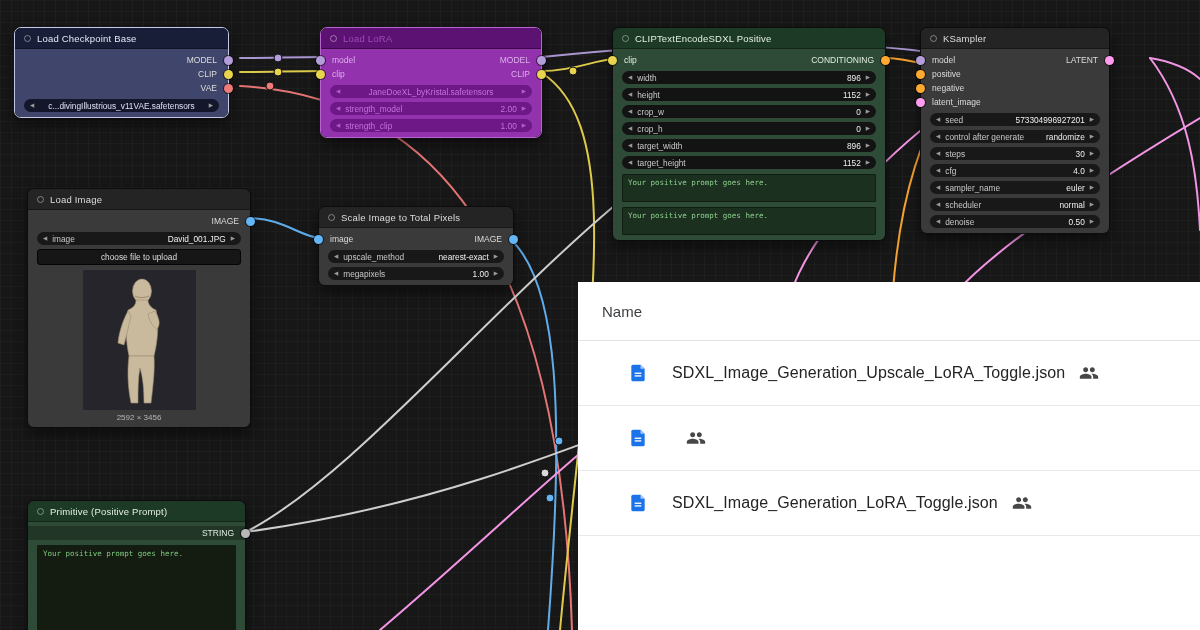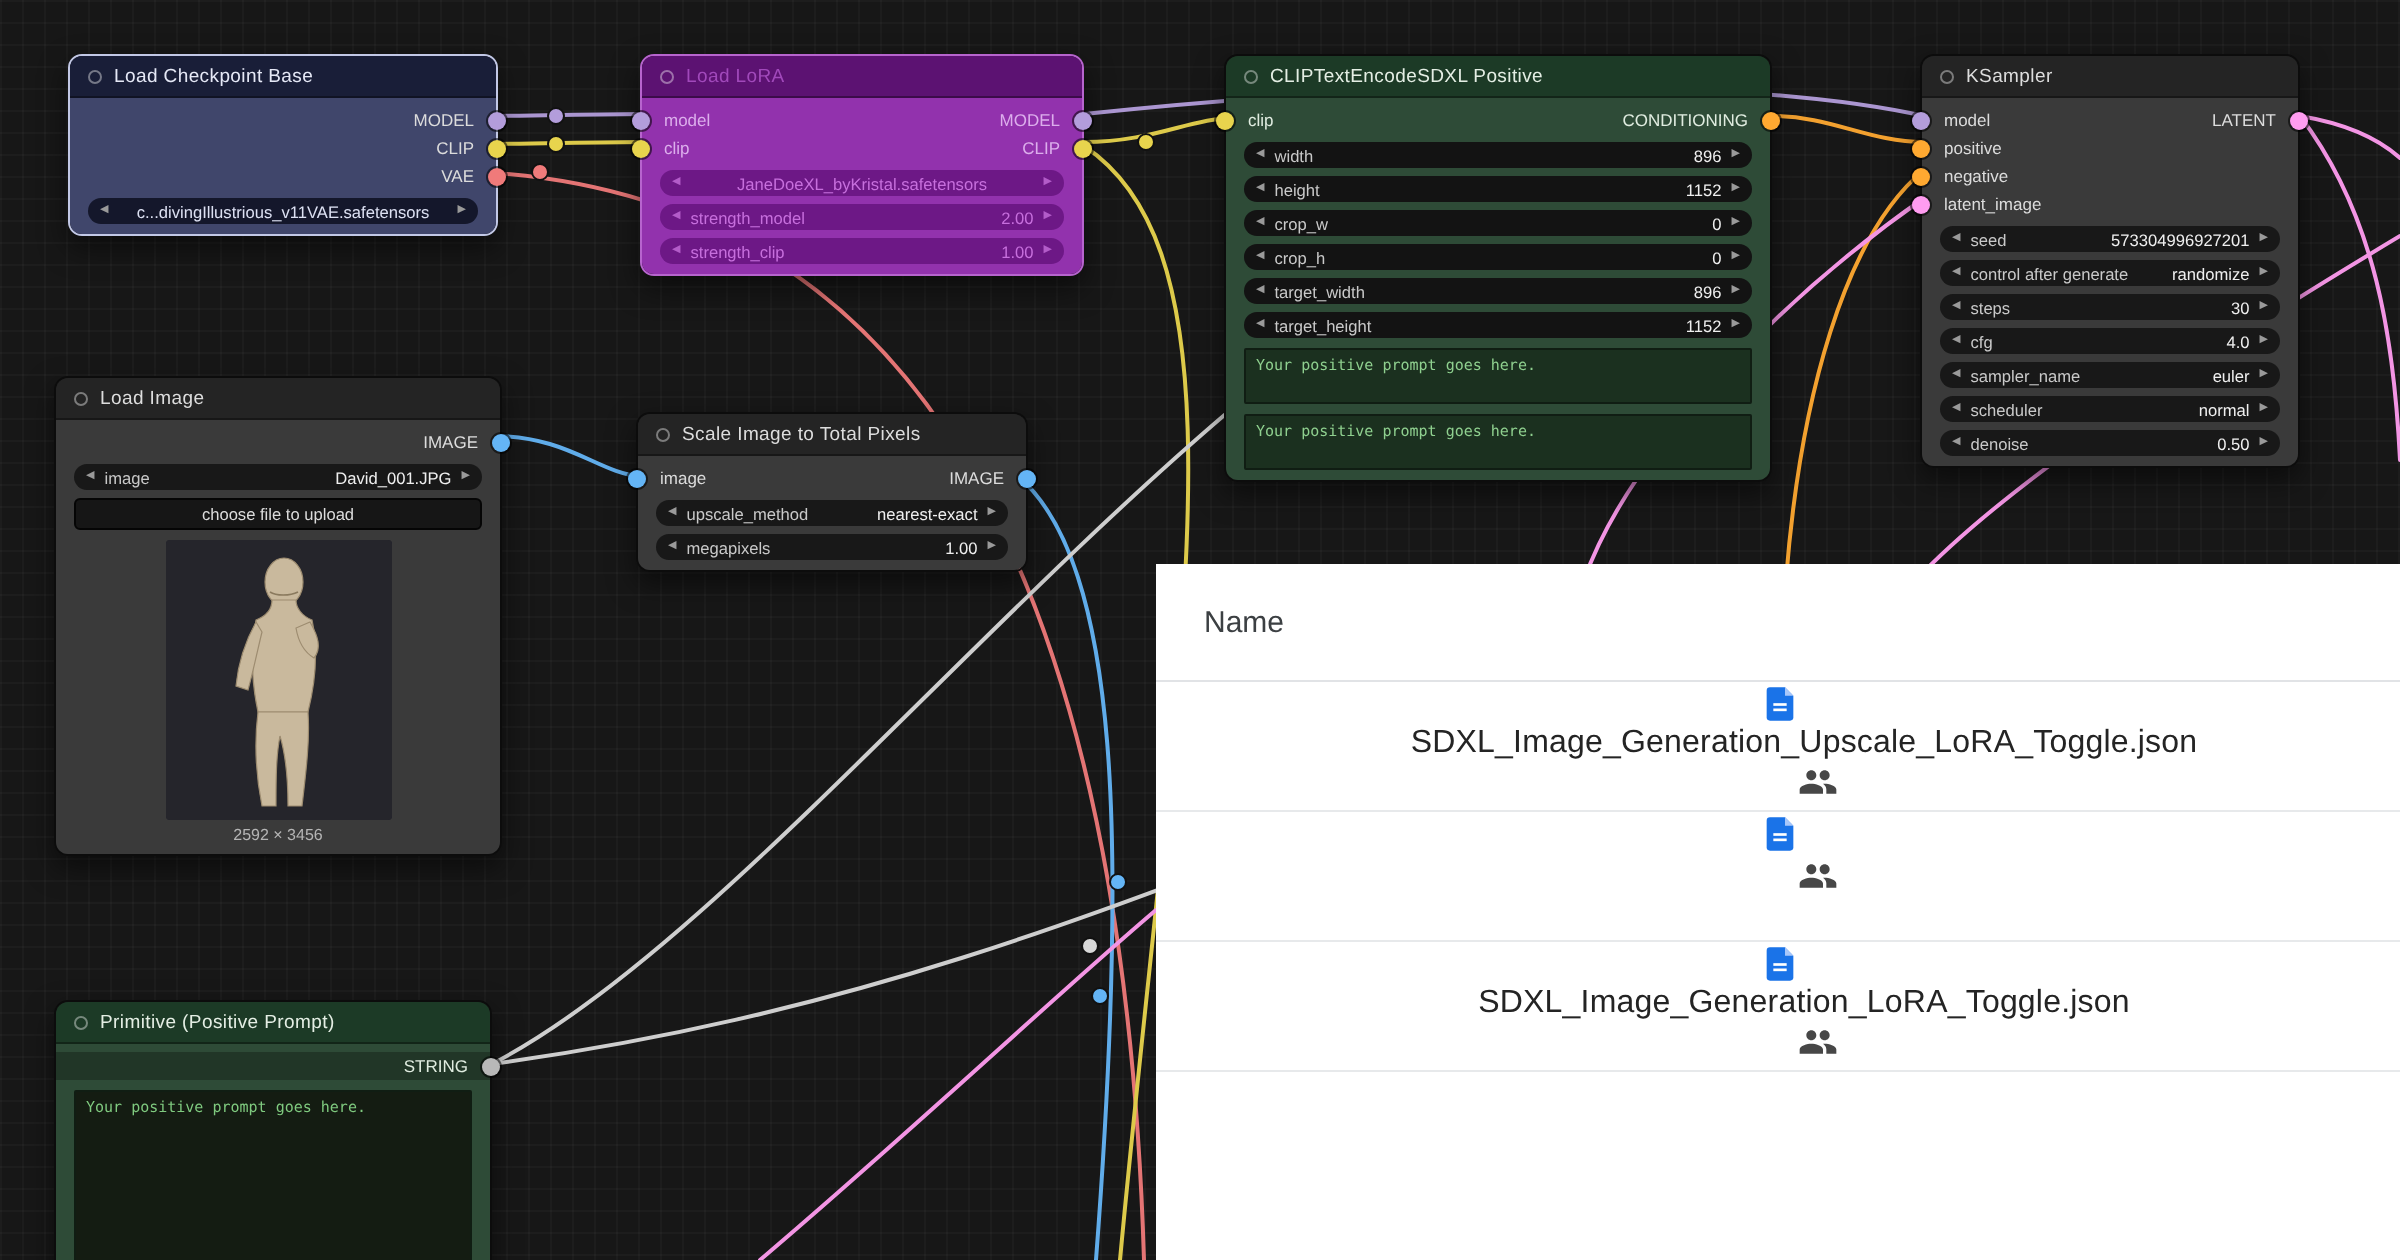--- a/index.html
+++ b/index.html
@@ -63,21 +63,21 @@
   .node.green .widget{background:#131313;}
   .node.green .row{color:#e0ece0;}
 
   .img-preview{width:113px;height:140px;margin:5px auto 0;background:#2a2a30;border-radius:2px;overflow:hidden;}
   .img-caption{text-align:center;font-size:8px;color:#b5b5b5;margin-top:3px;}
 
   
   .file-panel{position:absolute;left:578px;top:282px;right:0;bottom:0;background:#ffffff;z-index:10;}
   .fp-header{height:58px;display:flex;align-items:center;padding:0 24px;border-bottom:1px solid #e1e3e6;}
   .fp-title{font-size:15px;color:#3c4043;}
-  .file-row{height:64px;display:flex;align-items:center;padding:0 24px 0 50px;border-bottom:1px solid #e7e9eb;flex-direction:column;}
+  .file-row{height:64px;display:flex;align-items:center;padding:0 24px 0 50px;border-bottom:1px solid #e7e9eb;}
   .doc-icon{flex:0 0 auto;margin-right:24px;display:flex;}
   .fname{font-size:16px;font-weight:500;color:#242424;letter-spacing:.1px;white-space:nowrap;}
   .people{margin-left:14px;display:flex;flex:0 0 auto;}
 </style>
 </head>
 <body>
 
 <div class="stage">
   <div class="canvas"></div>
 
@@ -105,21 +105,21 @@
       <circle cx="278" cy="58" r="4" fill="#b39ddb"></circle>
       <circle cx="278" cy="72" r="4" fill="#e8d44d"></circle>
       <circle cx="270" cy="86" r="4" fill="#f07a7a"></circle>
       <circle cx="573" cy="71" r="4" fill="#e8d44d"></circle>
       <circle cx="559" cy="441" r="4" fill="#64b5f6"></circle>
       <circle cx="550" cy="498" r="4" fill="#64b5f6"></circle>
       <circle cx="545" cy="473" r="4" fill="#d8d8d8"></circle>
     </g>
   </svg>
 
-  <div class="node blue" style="left:34px;top:27px;width:213px;">
+  <div class="node blue" style="left:14px;top:27px;width:213px;">
     <div class="node-header">
       <span class="cdot"></span>
       <span>Load Checkpoint Base</span>
     </div>
     <div class="node-body">
       <div class="row">
         <span class="outlbl">MODEL</span>
         <span class="port pout" style="background:#b39ddb"></span>
       </div>
       <div class="row">
@@ -222,21 +222,21 @@
         <span class="arr l"></span>
         <span class="wl">target_height</span>
         <span class="wv">1152</span>
         <span class="arr r"></span>
       </div>
       <div class="ta small">Your positive prompt goes here.</div>
       <div class="ta small">Your positive prompt goes here.</div>
     </div>
   </div>
 
-  <div class="node dark" style="left:960px;top:27px;width:188px;">
+  <div class="node dark" style="left:920px;top:27px;width:188px;">
     <div class="node-header">
       <span class="cdot"></span>
       <span>KSampler</span>
     </div>
     <div class="node-body">
       <div class="row">
         <span class="port pin" style="background:#b39ddb"></span>
         <span>model</span>
         <span class="outlbl">LATENT</span>
         <span class="port pout" style="background:#ff9cf0"></span>

